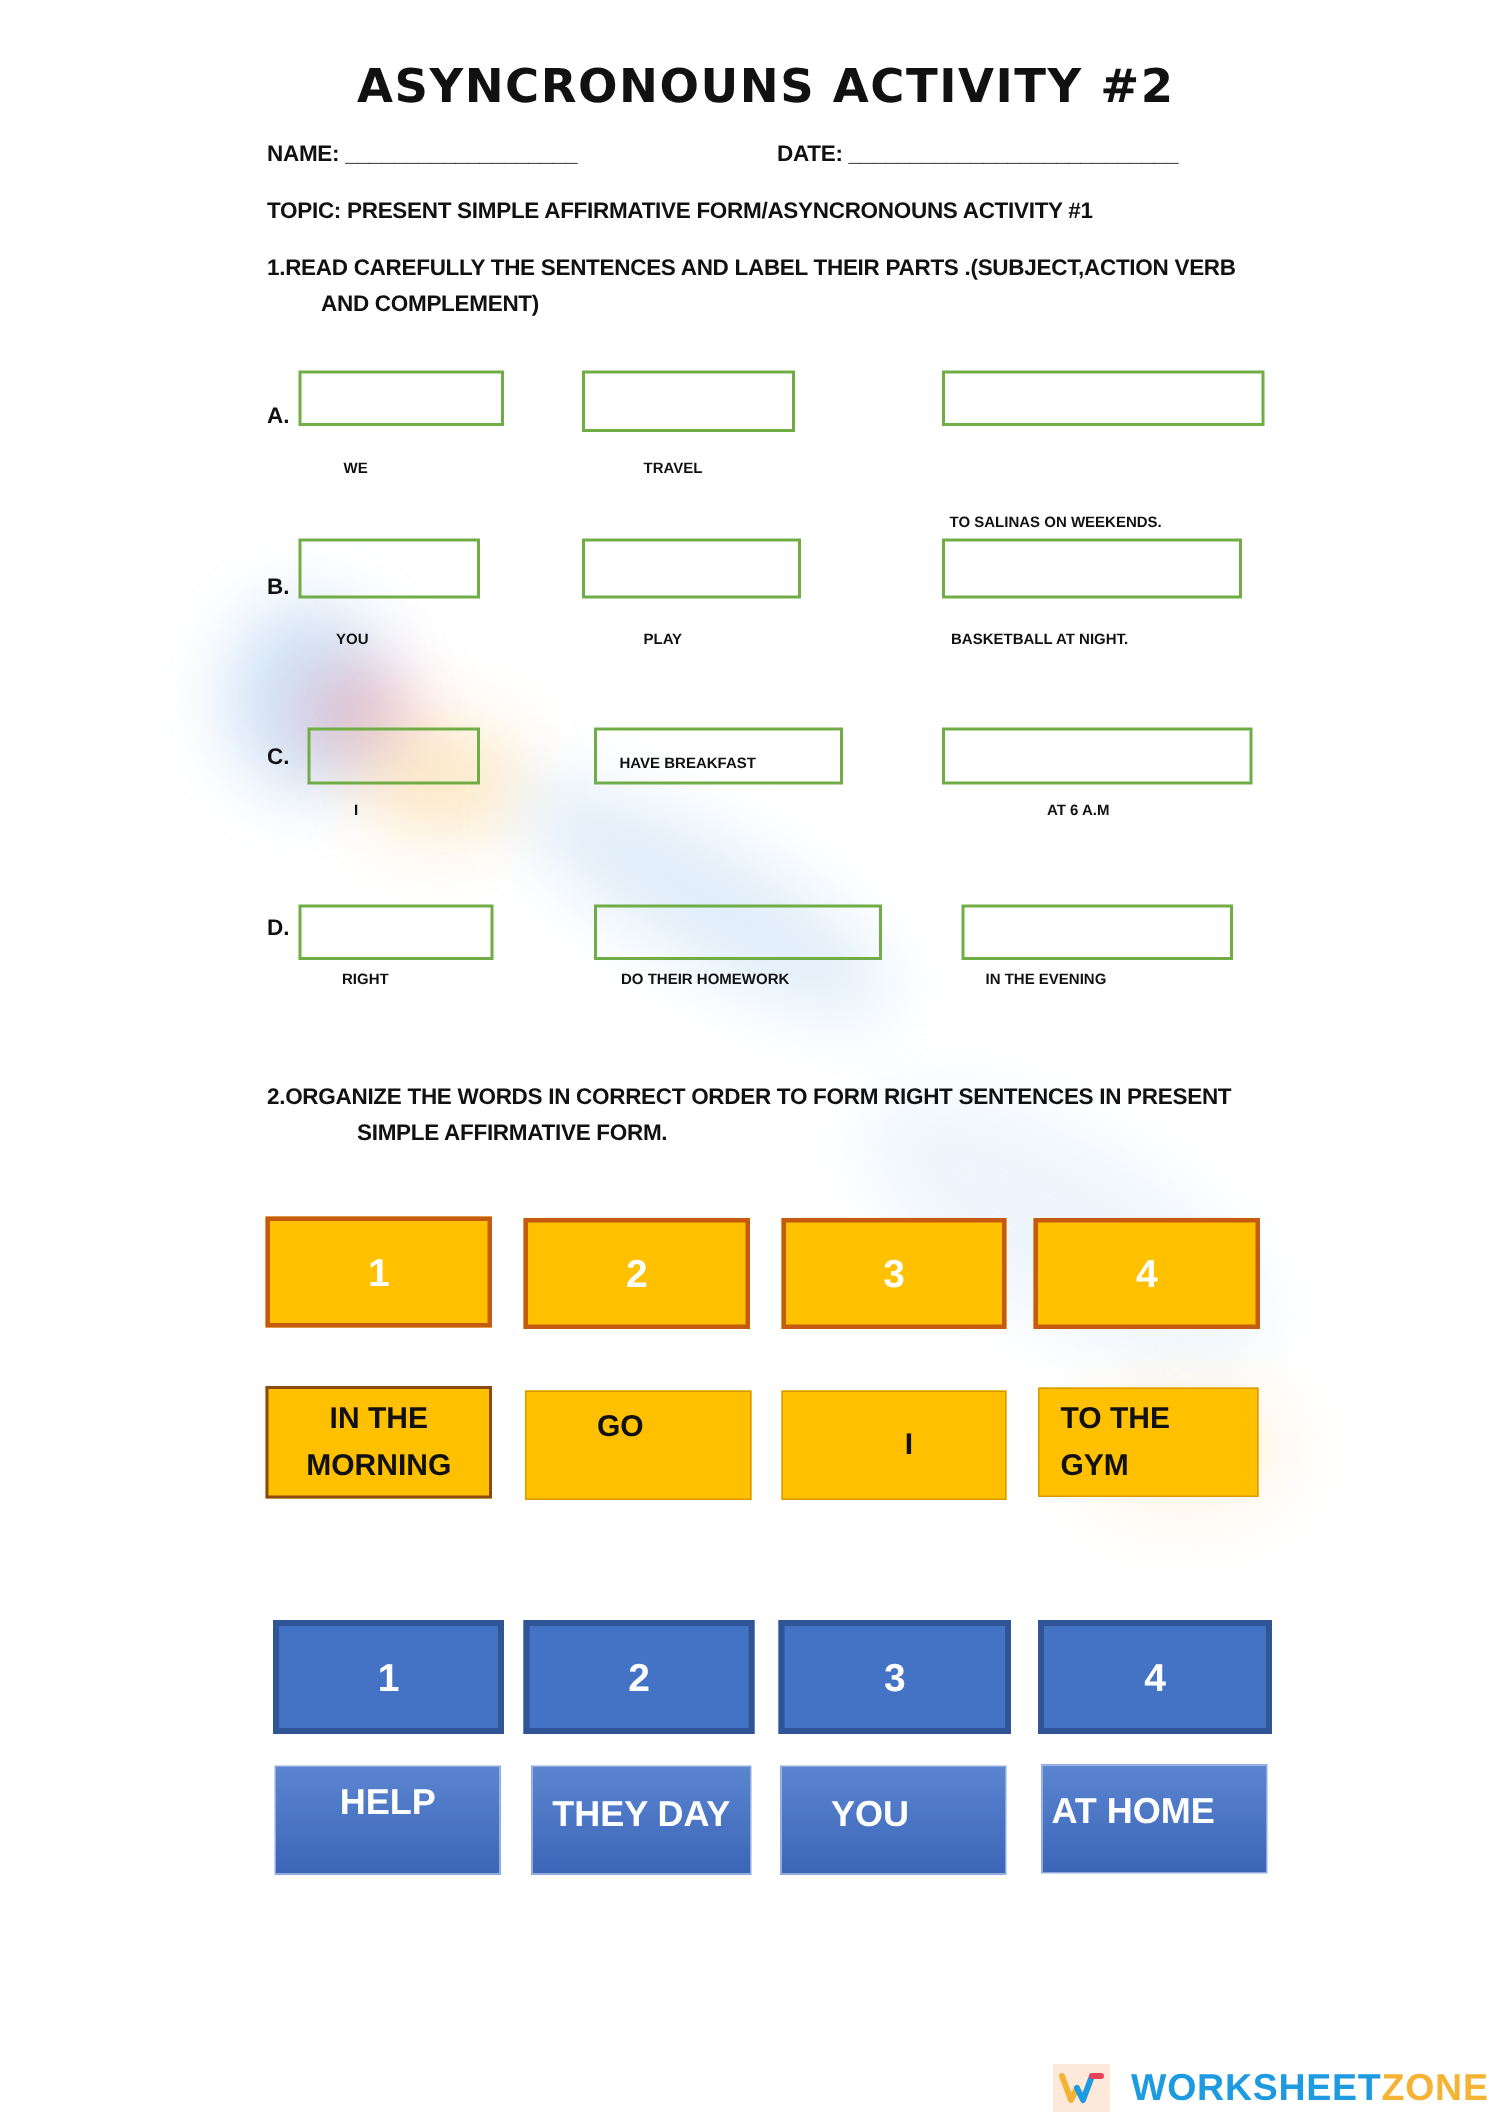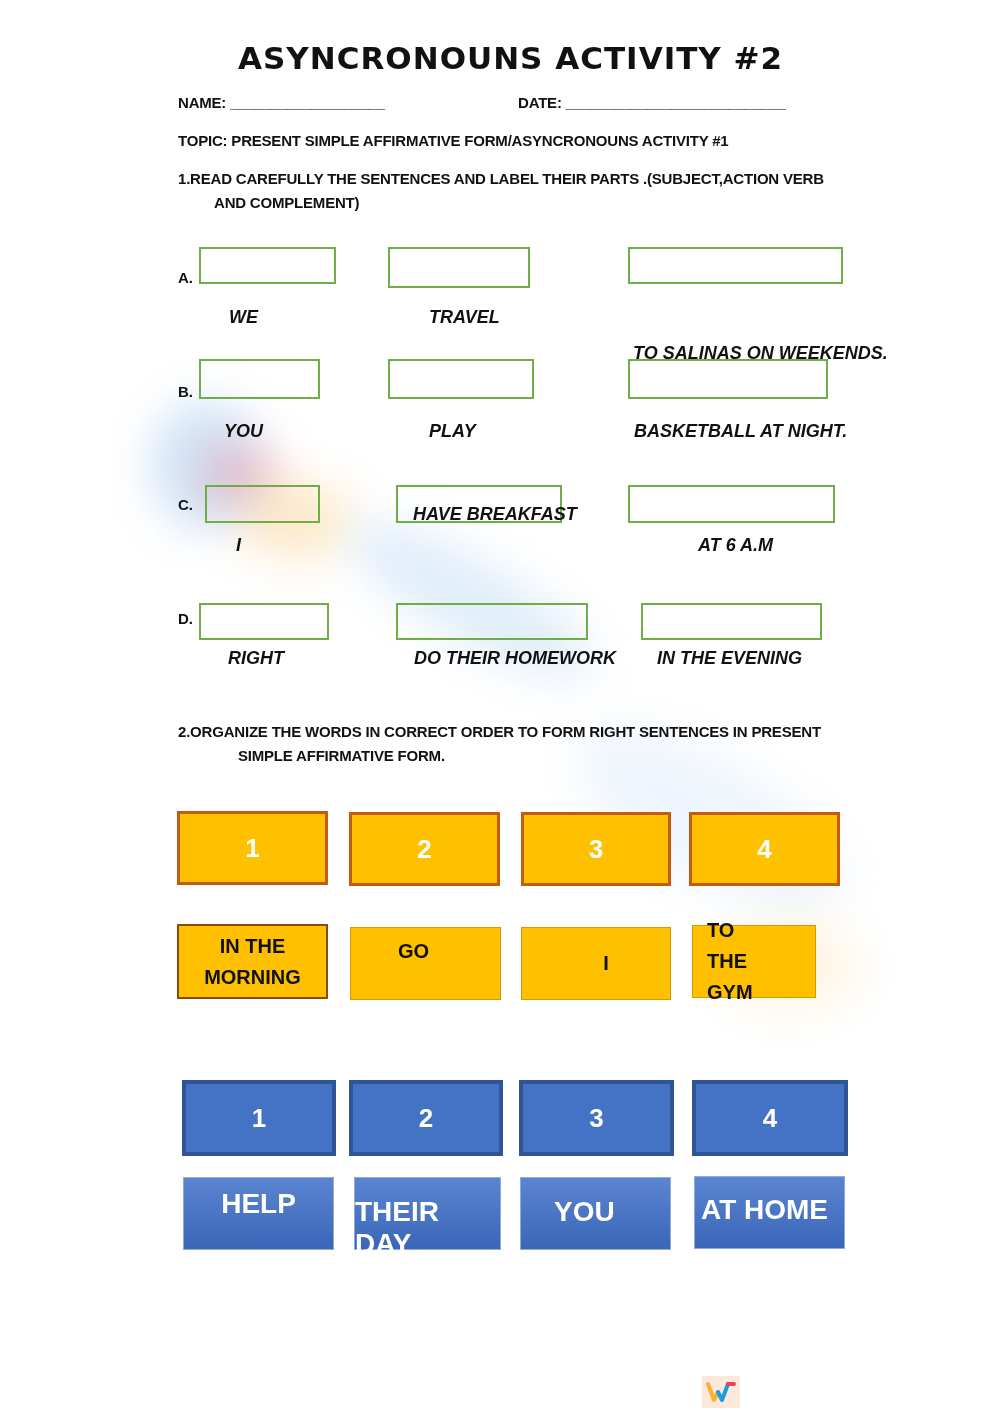--- a/index.html
+++ b/index.html
@@ -12,34 +12,34 @@
   .wm { position: absolute; border-radius: 50%; filter: blur(22px); opacity: 0.35; }
   .title {
     left: 238px; top: 40px; font-size: 31px; font-weight: bold;
     letter-spacing: 1px; font-family: "DejaVu Sans", sans-serif;
   }
   .ins {
     font-family: "Liberation Sans", sans-serif; font-weight: bold; font-size: 15px;
     letter-spacing: -0.2px; white-space: nowrap;
   }
   .gbox { position: absolute; border: 2px solid #70ad47; background: transparent; box-sizing: border-box; }
-  .word { position: absolute; font-weight: bold; font-size: 18px; white-space: nowrap; font-style: italic; }
+  .word { position: absolute; font-weight: bold; font-size: 10px; white-space: nowrap; }
   .letter { position: absolute; font-weight: bold; font-size: 15px; }
   .ybox {
     position: absolute; background: #ffc000; box-sizing: border-box;
     display: flex; align-items: center; justify-content: center;
   }
   .ynum { border: 3px solid #c55a11; color: #fff; font-size: 26px; font-weight: bold; }
   .yword { border: 1px solid #d99a00; color: #111; font-size: 20px; font-weight: bold; line-height: 31px; }
   .bbox {
     position: absolute; box-sizing: border-box; color: #fff; font-weight: bold;
     display: flex; justify-content: center;
   }
   .bnum { background: #4472c4; border: 4px solid #2f5597; font-size: 26px; align-items: center; }
-  .bword { background: linear-gradient(#5b85d0, #3b66b8); border: 1px solid #8faadc; font-size: 28px; align-items: flex-start; padding-top: 14px; }
+  .bword { background: linear-gradient(#5b85d0, #3b66b8); border: 1px solid #8faadc; font-size: 24px; align-items: flex-start; padding-top: 14px; }
   .logo { left: 702px; top: 1376px; display: flex; align-items: center; }
   .logo-mark { width: 38px; height: 32px; background: #fde9d9; display: flex; align-items: center; justify-content: center; font-weight: bold; font-size: 24px; color: #e8425a; }
   .logo-text { margin-left: 14px; font-weight: bold; font-size: 25px; letter-spacing: 0.5px; }
 </style>
 </head>
 <body>
 
 <div class="wm" style="left:150px;top:400px;width:110px;height:130px;background:#7fb3e8;"></div>
 <div class="wm" style="left:200px;top:440px;width:80px;height:70px;background:#f07a8a;"></div>
 <div class="wm" style="left:240px;top:480px;width:110px;height:80px;background:#f8c36a;"></div>
@@ -91,33 +91,36 @@
 <div class="abs ins" style="left:214px;top:747px;margin-left:24px;">SIMPLE AFFIRMATIVE FORM.</div>
 
 <div class="ybox ynum" style="left:177px;top:811px;width:151px;height:74px;">1</div>
 <div class="ybox ynum" style="left:349px;top:812px;width:151px;height:74px;">2</div>
 <div class="ybox ynum" style="left:521px;top:812px;width:150px;height:74px;">3</div>
 <div class="ybox ynum" style="left:689px;top:812px;width:151px;height:74px;">4</div>
 
 <div class="ybox yword" style="left:177px;top:924px;width:151px;height:75px;border:2px solid #8b4a12;text-align:center;padding:16px 12px;">IN  THE MORNING</div>
 <div class="ybox yword" style="left:350px;top:927px;width:151px;height:73px;align-items:flex-start;justify-content:flex-start;padding:8px 0 0 47px;">GO</div>
 <div class="ybox yword" style="left:521px;top:927px;width:150px;height:73px;padding-left:20px;">I</div>
-<div class="ybox yword" style="left:692px;top:925px;width:124px;height:73px;justify-content:flex-start;padding:0 40px 0 14px;">TO THE GYM</div>
+<div class="ybox yword" style="left:692px;top:925px;width:147px;height:73px;justify-content:flex-start;padding:0 40px 0 14px;">TO THE GYM</div>
 
 <div class="bbox bnum" style="left:182px;top:1080px;width:154px;height:76px;">1</div>
 <div class="bbox bnum" style="left:349px;top:1080px;width:154px;height:76px;">2</div>
 <div class="bbox bnum" style="left:519px;top:1080px;width:155px;height:76px;">3</div>
 <div class="bbox bnum" style="left:692px;top:1080px;width:156px;height:76px;">4</div>
 
 <div class="bbox bword" style="left:183px;top:1177px;width:151px;height:73px;padding-top:10px;">HELP</div>
-<div class="bbox bword" style="left:354px;top:1177px;width:147px;height:73px;padding-top:18px;">THEIR DAY</div>
+<div class="bbox bword" style="left:354px;top:1177px;width:147px;height:73px;padding-top:18px;">THEY DAY</div>
 <div class="bbox bword" style="left:520px;top:1177px;width:151px;height:73px;padding-top:18px;justify-content:flex-start;padding-left:33px;">YOU</div>
 <div class="bbox bword" style="left:694px;top:1176px;width:151px;height:73px;padding-top:17px;justify-content:flex-start;padding-left:6px;">AT HOME</div>
 
 <div class="abs logo">
   <div class="logo-mark">
     <svg width="30" height="22" viewBox="0 0 30 22">
       <path d="M2 3 L8 19 L12 11" stroke="#f5b335" stroke-width="4" fill="none" stroke-linecap="round" stroke-linejoin="round"></path>
       <path d="M12 11 L16 19 L22 3" stroke="#1e9be0" stroke-width="4" fill="none" stroke-linecap="round" stroke-linejoin="round"></path>
       <path d="M22 3 L28 3" stroke="#e8425a" stroke-width="4" fill="none" stroke-linecap="round"></path>
     </svg>
   </div>
+  <div class="logo-text">
+    <span style="color:#1e9be0;">WORKSHEET</span><span style="color:#f5b335;">ZONE</span>
+  </div>
 </div>
 
 </body></html>

